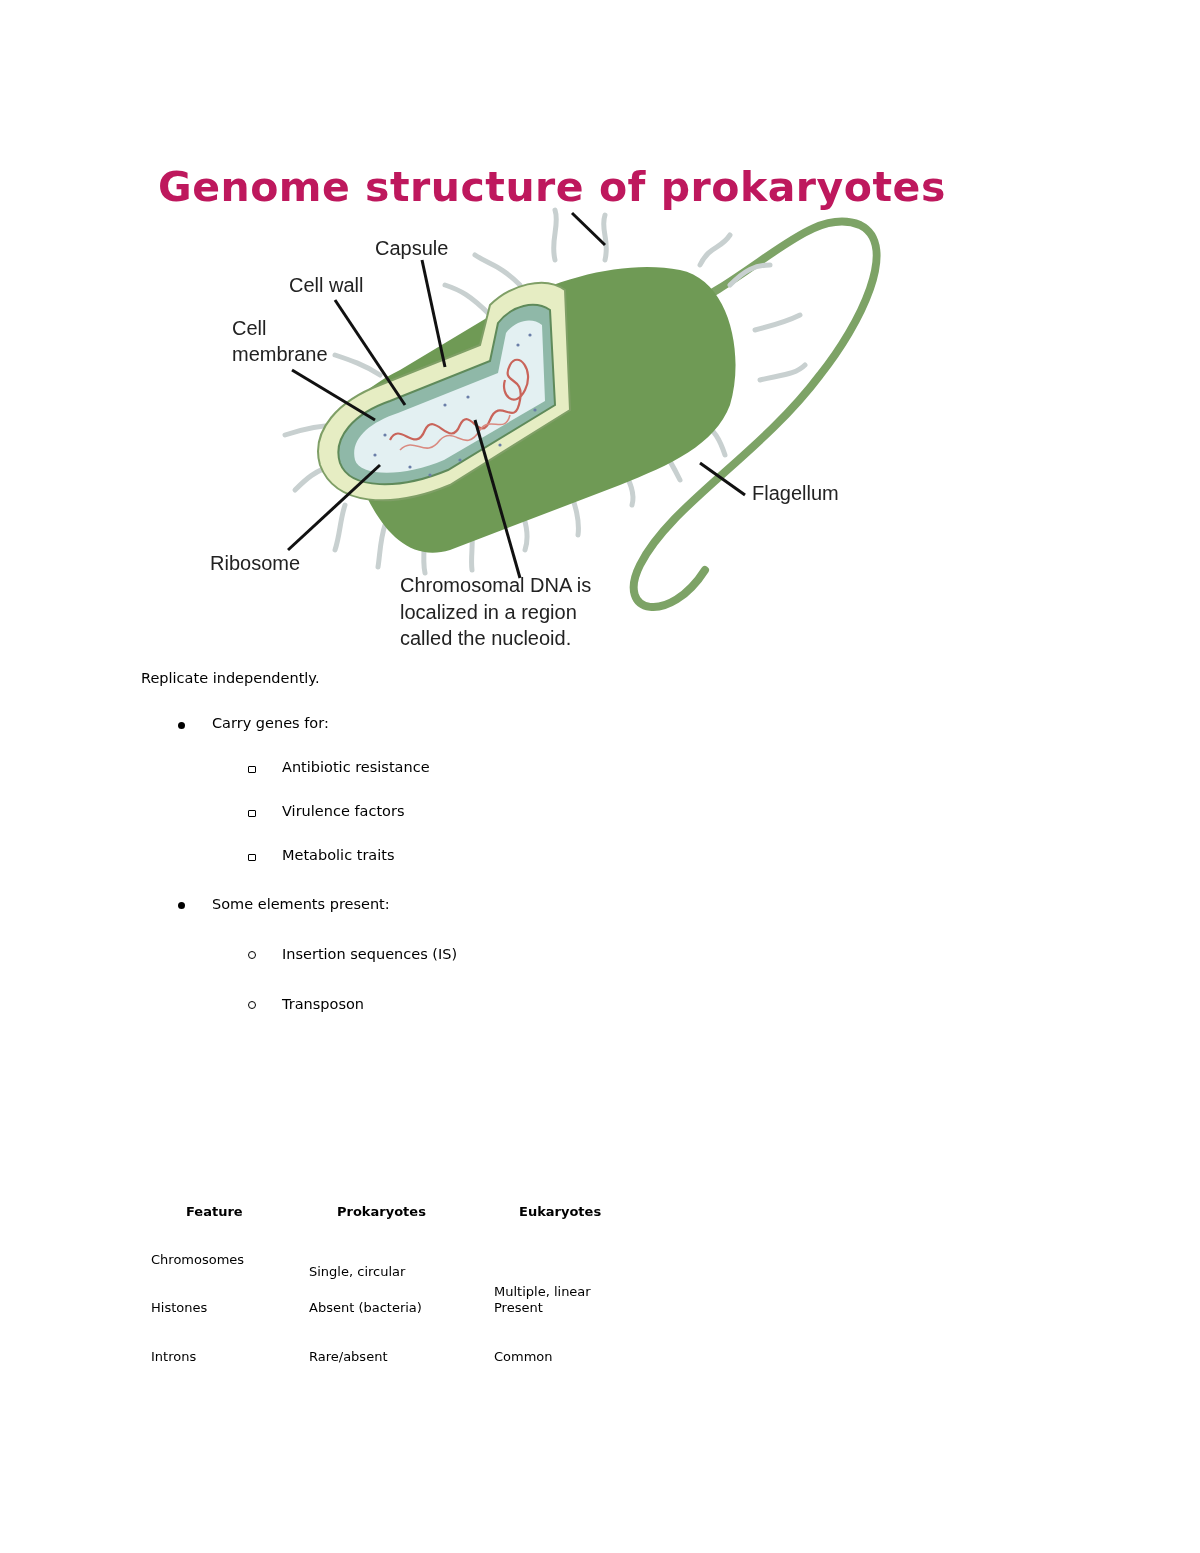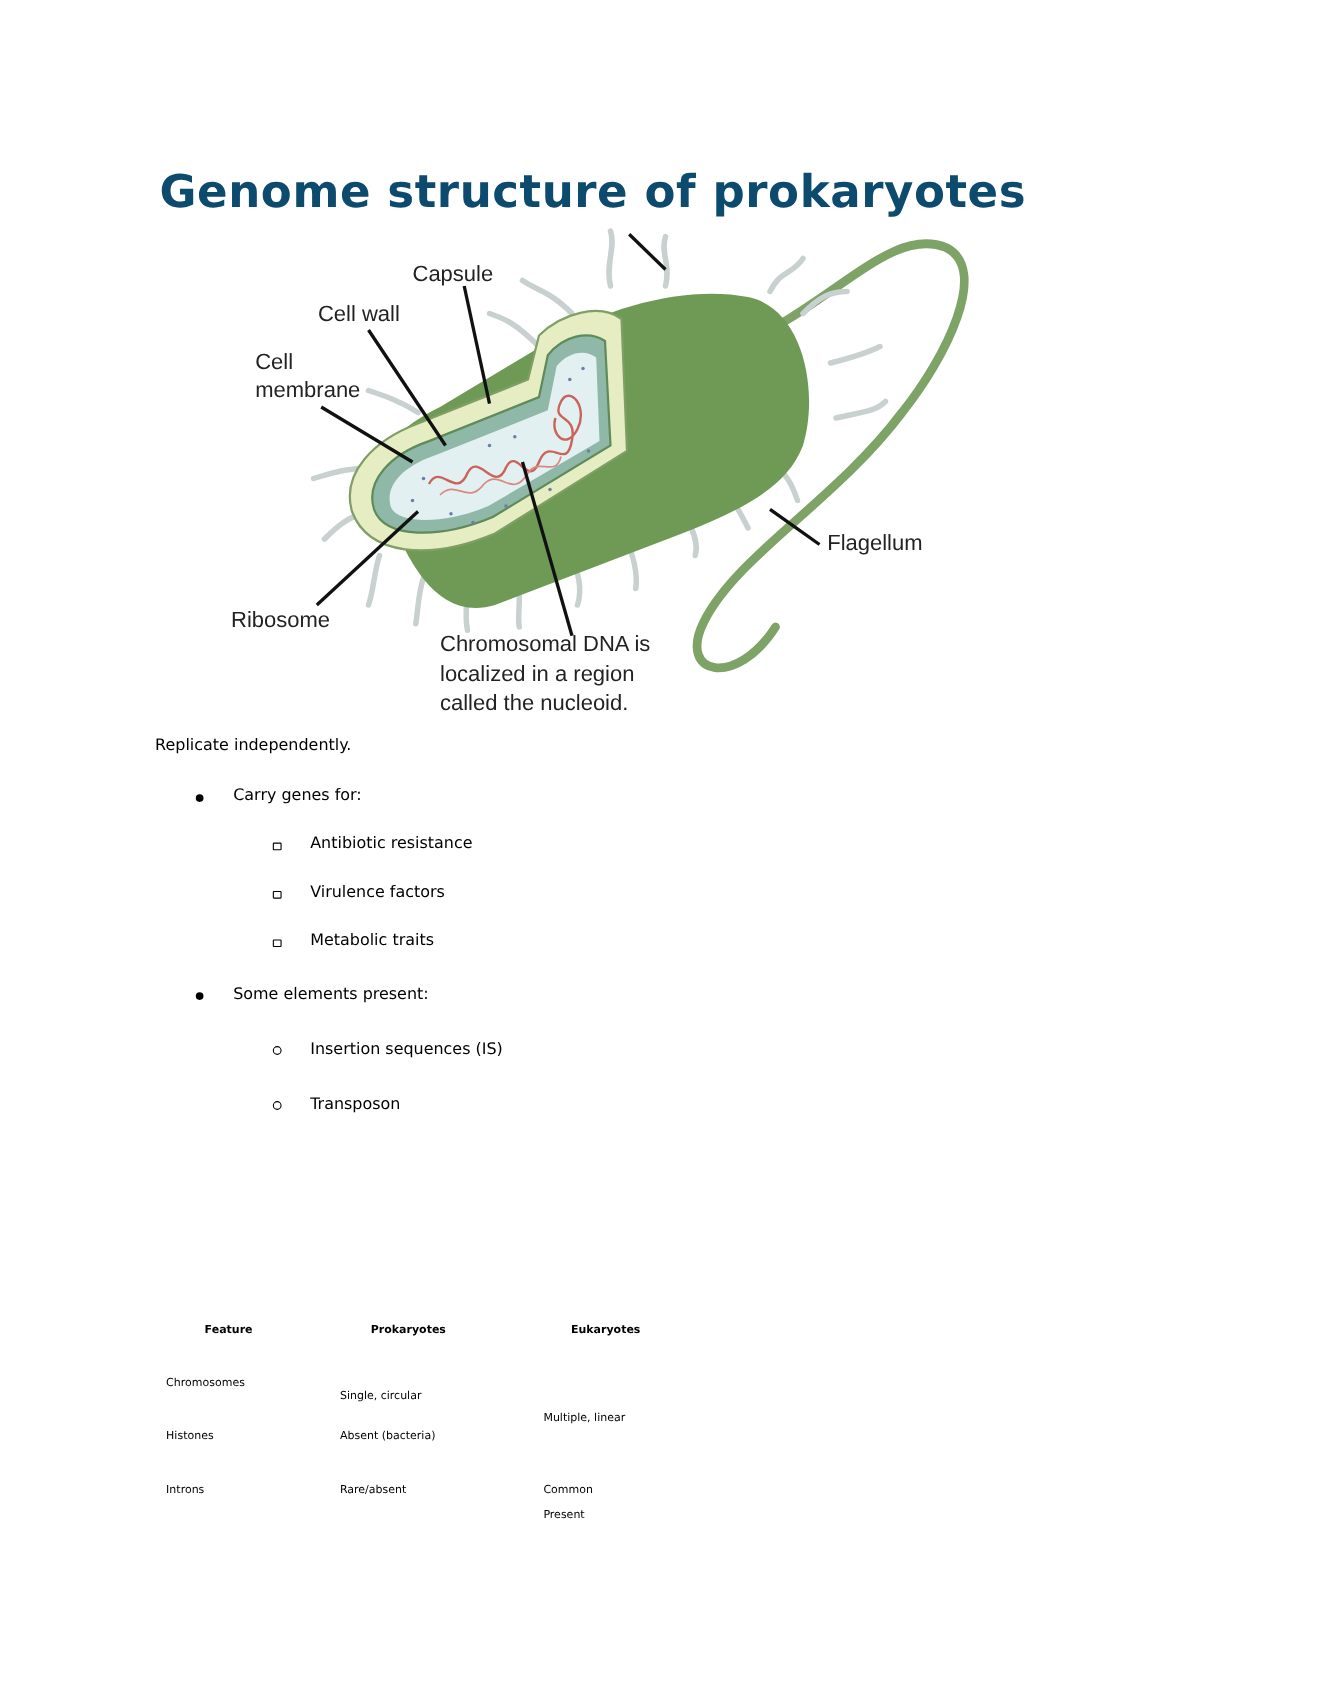--- a/index.html
+++ b/index.html
@@ -1,32 +1,32 @@
 <!DOCTYPE html>
 <html><head>
   <meta charset="utf-8">
   <style>
     html, body { margin: 0; padding: 0; background: #ffffff; }
     body { width: 1200px; height: 1553px; position: relative; overflow: hidden;
            font-family: "DejaVu Sans", sans-serif; color: #000; }
     .page { position: absolute; left: 0; top: 0; width: 1200px; height: 1553px; }
-    .title { position: absolute; left: 141px; top: 146px; margin: 4px;
+    .title { position: absolute; left: 141px; top: 146px; margin: 17px;
              font-family: "DejaVu Sans", sans-serif; font-weight: bold; font-size: 41px;
-             letter-spacing: 0.5px; color: #0c4a6e; white-space: nowrap; }
+             letter-spacing: 0.5px; color: #be185d; white-space: nowrap; }
     .figure { position: absolute; left: 200px; top: 205px; width: 700px; height: 450px; }
     .figure svg { width: 700px; height: 450px; display: block; }
     .lbl { font-family: "Liberation Sans", sans-serif; font-size: 20px; fill: #222; }
     .para { position: absolute; left: 141px; top: 670px; margin: 0; font-size: 14.5px; }
     .li { position: absolute; font-size: 14.5px; white-space: nowrap; }
     .bullet-l1 { position: absolute; width: 7px; height: 7px; border-radius: 50%; background: #000; }
     .bullet-l2sq { position: absolute; width: 6px; height: 5px; border: 1.2px solid #000; border-radius: 1px; }
     .bullet-l2o { position: absolute; width: 6px; height: 6px; border: 1.3px solid #000; border-radius: 50%; }
     .h2 { position: absolute; left: 141px; top: 1043px; margin: 0;
           font-family: "Liberation Sans", sans-serif; font-weight: normal; font-size: 37px; white-space: nowrap; }
-    .cell { position: absolute; font-size: 10px; white-space: nowrap; }
+    .cell { position: absolute; font-size: 13px; white-space: nowrap; }
     .th { font-weight: bold; }
   </style>
 </head>
 <body>
 
 <div class="page">
 
   <h1 class="title">Genome structure of prokaryotes</h1>
 
   <div class="figure">
@@ -132,20 +132,20 @@
     <span class="cell th" style="left:186px; top:1204px;">Feature</span>
     <span class="cell th" style="left:337px; top:1204px;">Prokaryotes</span>
     <span class="cell th" style="left:519px; top:1204px;">Eukaryotes</span>
 
     <span class="cell" style="left:151px; top:1252px;">Chromosomes</span>
     <span class="cell" style="left:309px; top:1252px;margin-top:12px;">Single, circular</span>
     <span class="cell" style="left:494px; top:1252px;margin-top:32px;">Multiple, linear</span>
 
     <span class="cell" style="left:151px; top:1300px;">Histones</span>
     <span class="cell" style="left:309px; top:1300px;">Absent (bacteria)</span>
-    <span class="cell" style="left:494px; top:1372px;">Present</span>
+    <span class="cell" style="left:494px; top:1300px;">Present</span>
 
     <span class="cell" style="left:151px; top:1349px;">Introns</span>
     <span class="cell" style="left:309px; top:1349px;">Rare/absent</span>
     <span class="cell" style="left:494px; top:1349px;">Common</span>
   </div>
 
 </div>
 
 </body></html>

